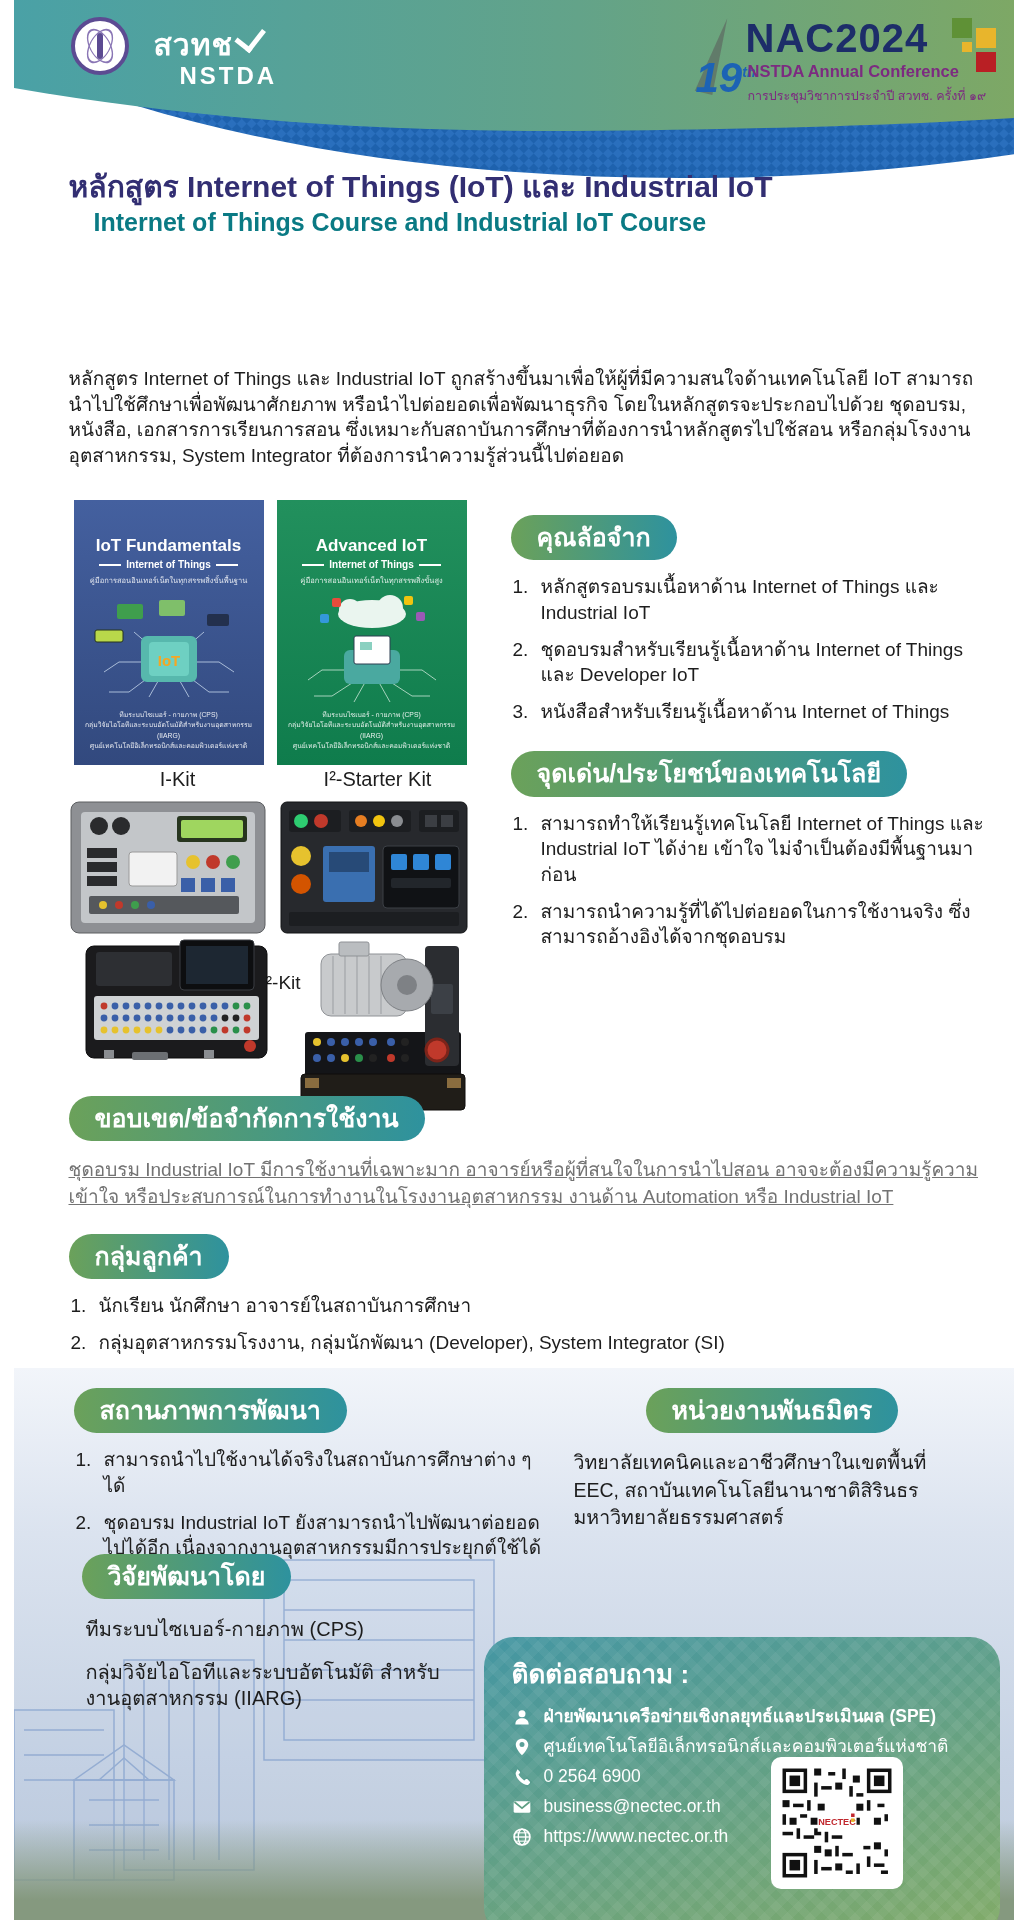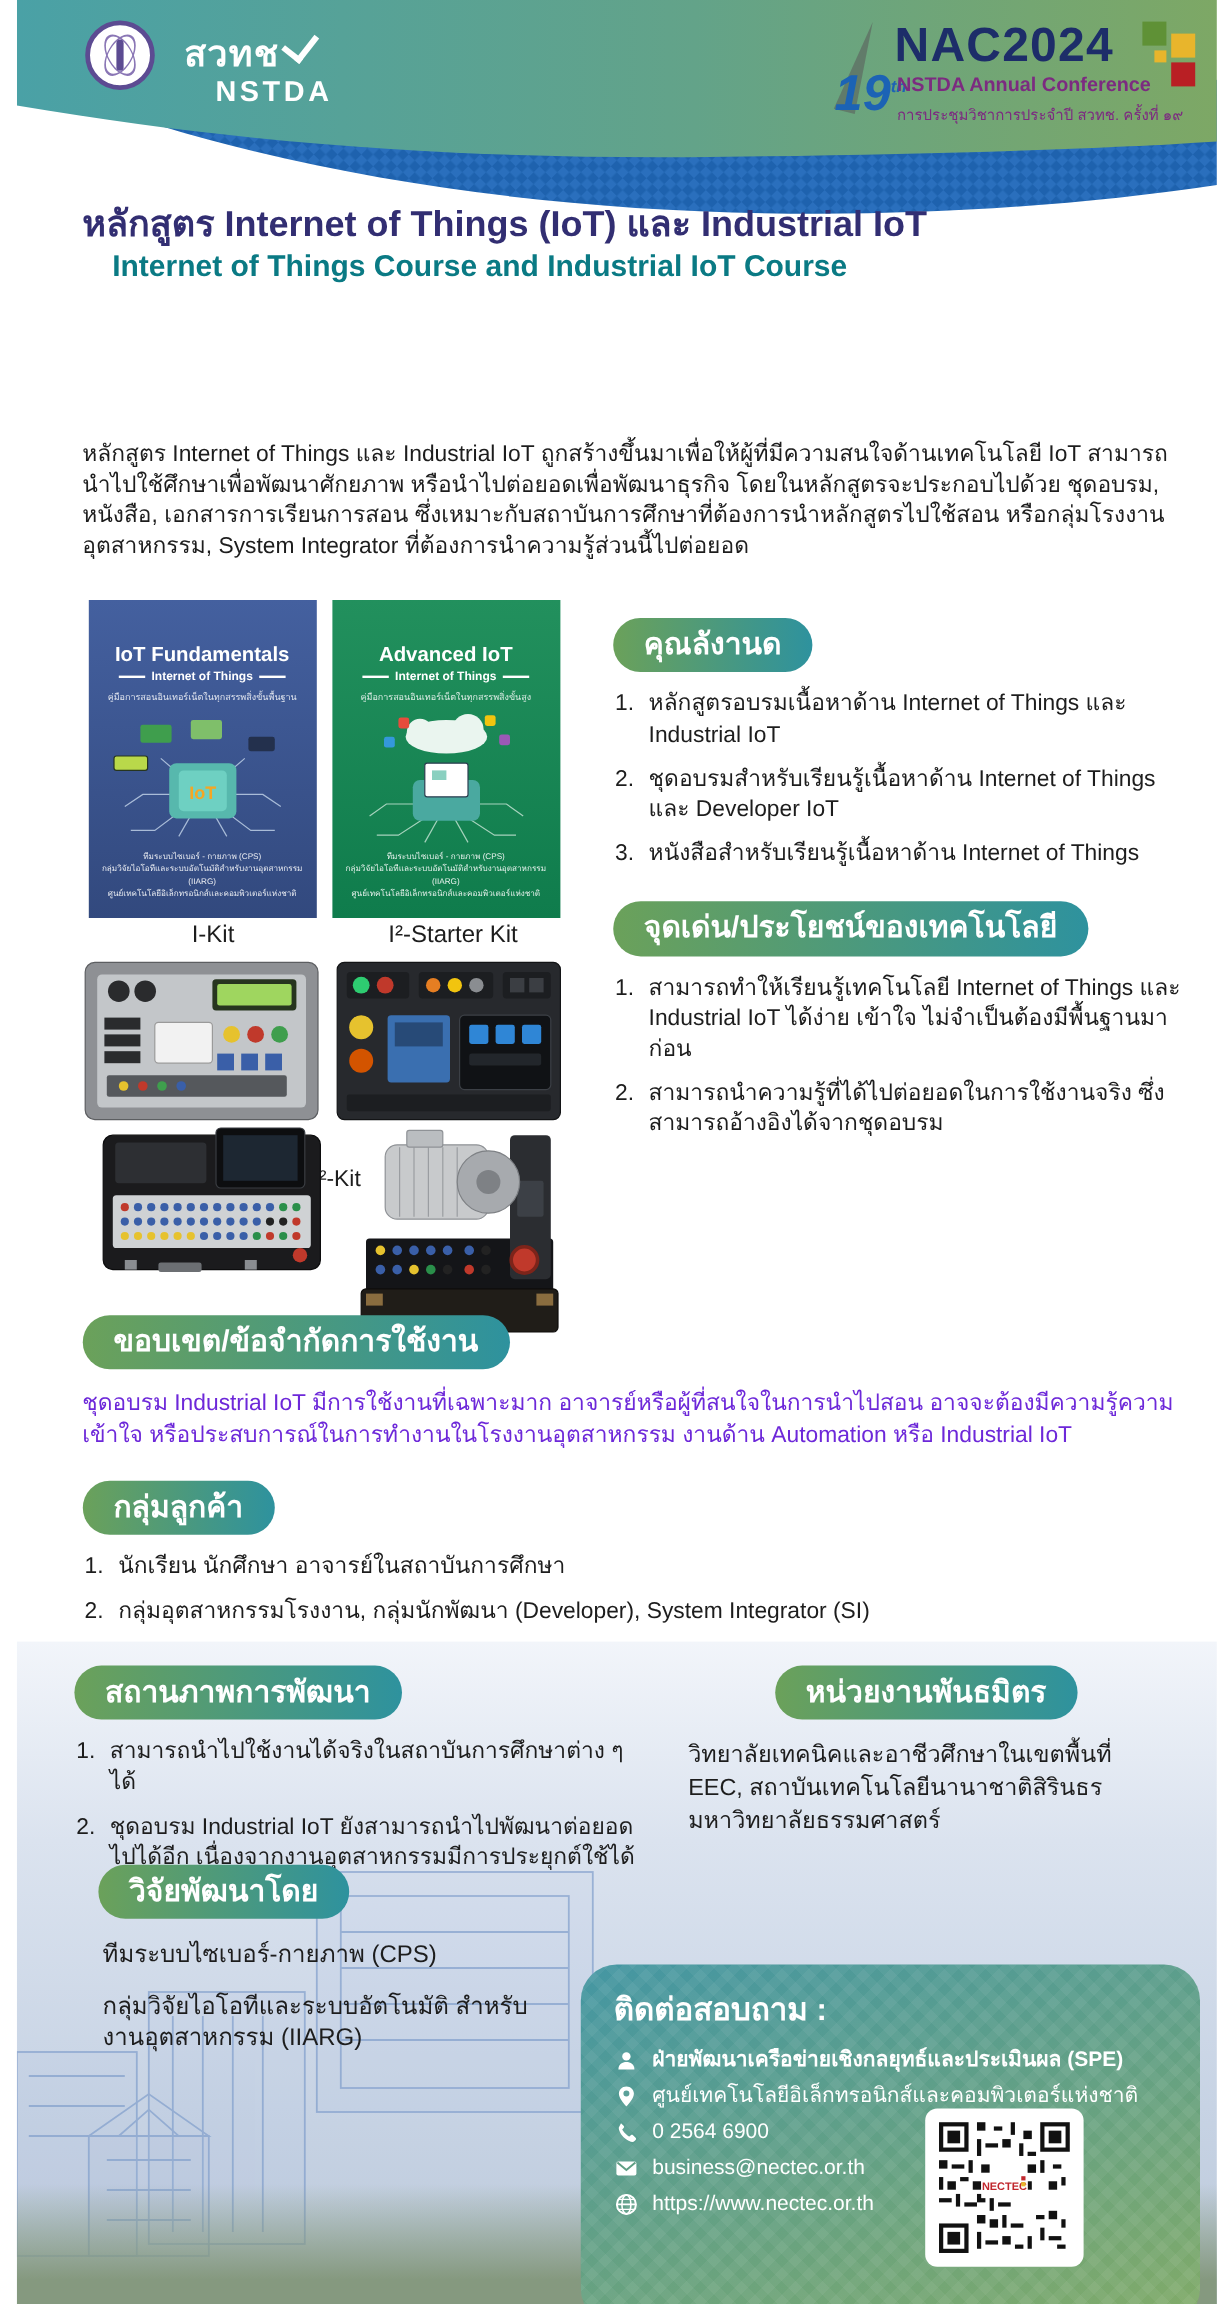--- a/index.html
+++ b/index.html
@@ -53,31 +53,31 @@
   .cover-credits{position:absolute;left:6px;right:6px;bottom:14px;font-size:6.8px;line-height:1.5;opacity:.9;}
 
   
   .kit-labels{position:absolute;left:64px;top:768px;width:400px;display:flex;}
   .kit-labels div{width:50%;text-align:center;font-size:20px;color:#1d1d1d;}
   .kits1{position:absolute;left:55px;top:800px;display:flex;gap:12px;}
   .kit3-label{position:absolute;left:247px;top:972px;font-size:19px;color:#1d1d1d;}
 
   
   .scope{position:absolute;left:55px;top:1096px;width:920px;}
-  .scope p{margin:16px 0 0 0;font-size:19px;line-height:1.4;color:#6d28d9;}
+  .scope p{margin:16px 0 0 0;font-size:19px;line-height:1.4;color:#737373;text-decoration:underline;}
   .customers{position:absolute;left:55px;top:1234px;width:920px;}
 
   
   .bottom-bg{position:absolute;left:0;top:1368px;width:1027px;height:552px;
     background:linear-gradient(180deg,#f2f5fa 0%,#dbe3ef 30%,#c7d3e4 70%,#bcc9da 100%);}
   .green-strip{position:absolute;left:0;top:1820px;width:1027px;height:100px;
     background:linear-gradient(180deg,rgba(138,161,143,0),#85997f 80%);}
   .buildings{position:absolute;left:0;top:1540px;}
 
-  .status{position:absolute;left:48px;top:1388px;width:480px;}
+  .status{position:absolute;left:60px;top:1388px;width:480px;}
   .partners{position:absolute;left:560px;top:1388px;width:390px;}
   .partners .pill{margin-left:72px;}
   .partners p{margin:16px 0 0 0;font-size:19.5px;line-height:1.4;color:#1d1d1d;}
   .devby{position:absolute;left:68px;top:1554px;width:360px;}
   .devby p{margin:17px 0 0 4px;font-size:20px;line-height:1.3;color:#1d1d1d;}
 
   
   .contact{position:absolute;left:470px;top:1637px;width:516px;height:300px;border-radius:30px;
     background:linear-gradient(160deg,#4496a3,#82ab67);
     box-sizing:border-box;padding:14px 28px;color:#fff;}
@@ -344,21 +344,21 @@
         <circle cx="46" cy="122" r="4" fill="#e6c22e"></circle>
         <circle cx="60" cy="122" r="4" fill="#2a8f4a"></circle>
         <circle cx="74" cy="122" r="4" fill="#222"></circle>
         <circle cx="92" cy="122" r="4" fill="#c0392b"></circle>
         <circle cx="106" cy="122" r="4" fill="#222"></circle>
       <circle cx="138" cy="114" r="11" fill="#c0392b" stroke="#7d241a" stroke-width="3"></circle>
     </g>
   </svg>
 
   <div style="position:absolute;left:497px;top:515px;width:480px;">
-    <span class="pill">คุณลังานด</span>
+    <span class="pill">คุณลัอจำก</span>
     <ol class="num">
       <li>หลักสูตรอบรมเนื้อหาด้าน Internet of Things และ Industrial IoT</li>
       <li>ชุดอบรมสำหรับเรียนรู้เนื้อหาด้าน Internet of Things และ Developer IoT</li>
       <li>หนังสือสำหรับเรียนรู้เนื้อหาด้าน Internet of Things</li>
     </ol>
     <div style="height:16px;"></div>
     <span class="pill">จุดเด่น/ประโยชน์ของเทคโนโลยี</span>
     <ol class="num">
       <li>สามารถทำให้เรียนรู้เทคโนโลยี Internet of Things และ Industrial IoT ได้ง่าย เข้าใจ ไม่จำเป็นต้องมีพื้นฐานมาก่อน</li>
       <li>สามารถนำความรู้ที่ได้ไปต่อยอดในการใช้งานจริง ซึ่งสามารถอ้างอิงได้จากชุดอบรม</li>

